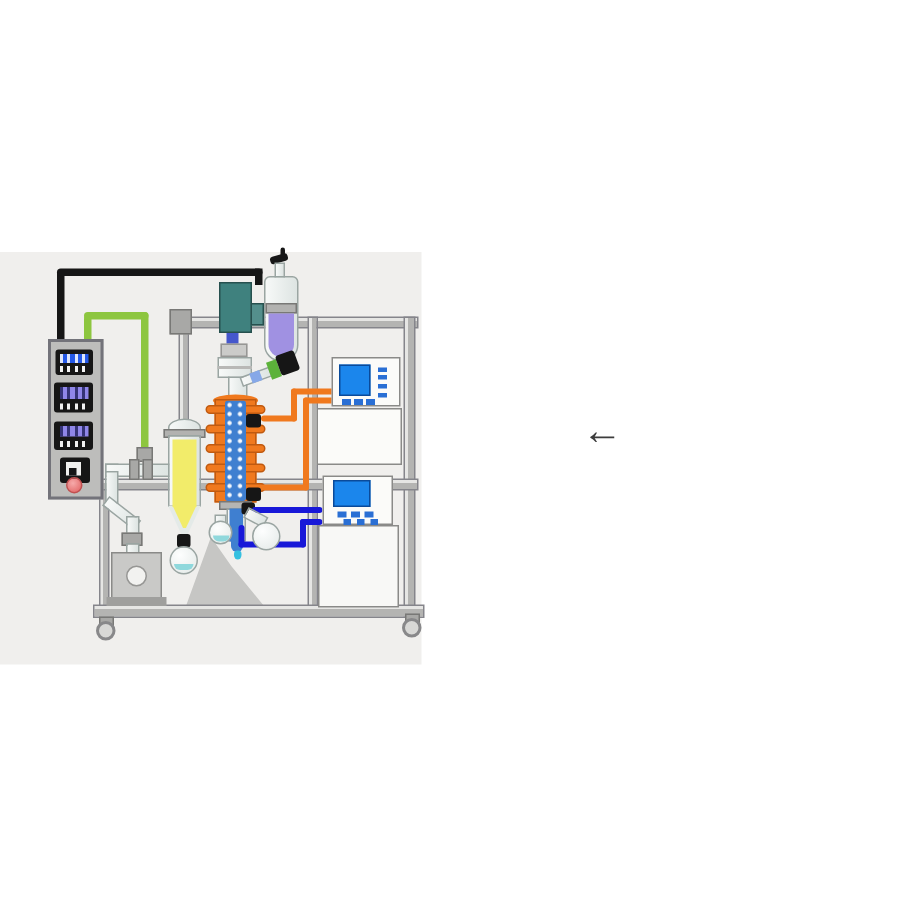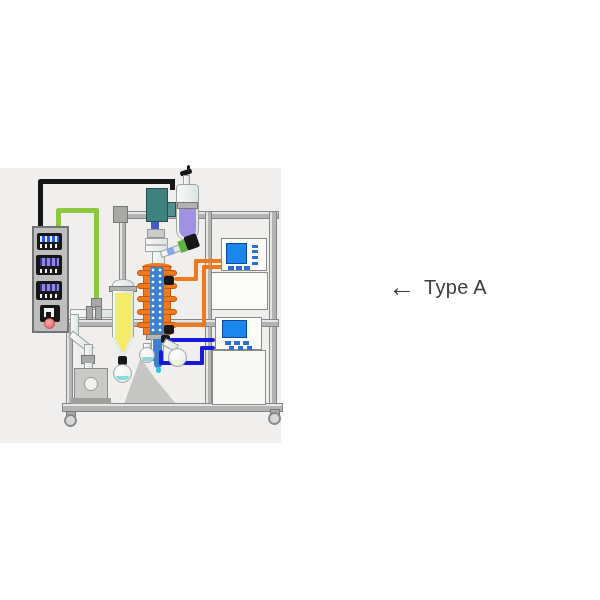--- a/index.html
+++ b/index.html
@@ -184,16 +184,15 @@
   <div class="abs" style="left:44px;top:318px;width:11px;height:11px;border-radius:50%;
               background:radial-gradient(circle at 40% 35%,#f6aaaa,#e06060);border:1px solid #c05050;box-sizing:border-box;"></div>
 
   <div class="abs metal" style="left:66px;top:411px;width:10px;height:7px;"></div>
   <div class="abs" style="left:64px;top:414px;width:13px;height:13px;border-radius:50%;background:#d8d8d6;border:2px solid #88888a;box-sizing:border-box;"></div>
   <div class="abs metal" style="left:270px;top:409px;width:10px;height:7px;"></div>
   <div class="abs" style="left:268px;top:412px;width:13px;height:13px;border-radius:50%;background:#d8d8d6;border:2px solid #88888a;box-sizing:border-box;"></div>
 
   <div class="abs annotation" style="left:388px;top:274px;display:flex;align-items:center;gap:9px;">
     <span class="arrowglyph">←</span>
-    <span class="typetext">Type A</span>
   </div>
 
 </div>
 
 </body></html>

